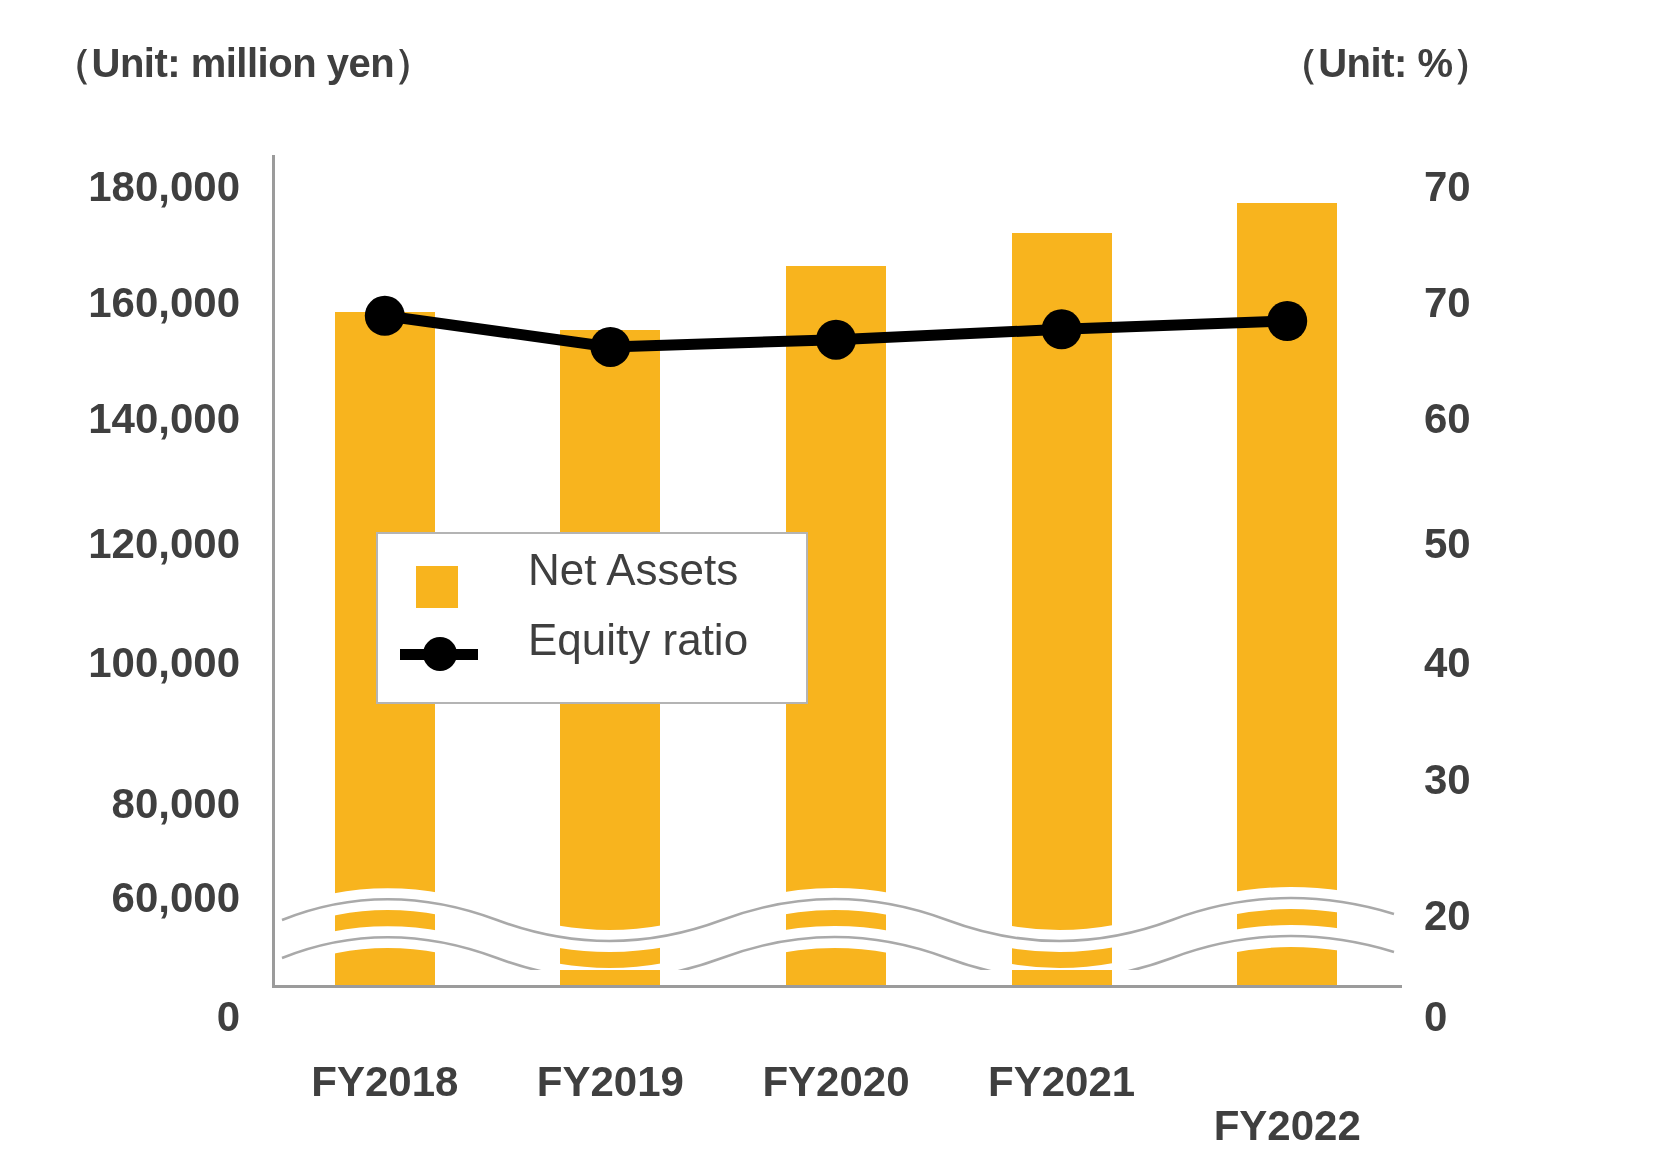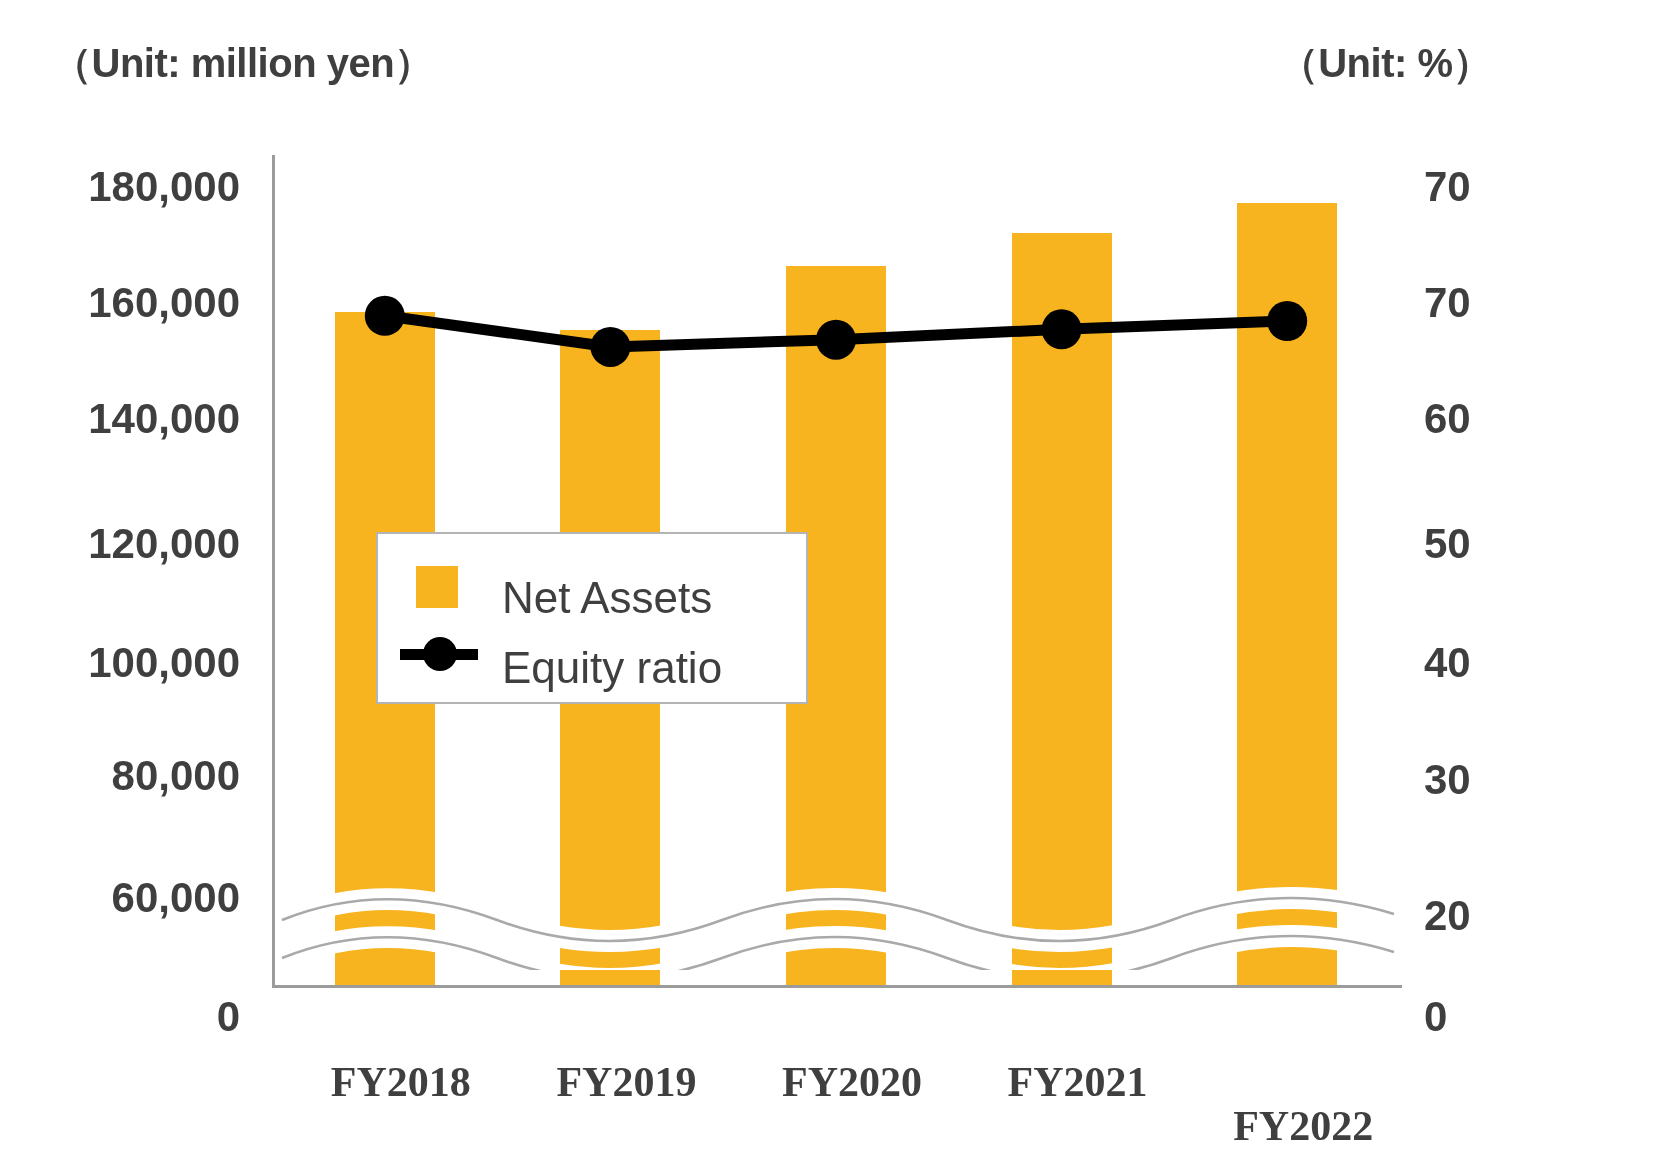--- a/index.html
+++ b/index.html
@@ -105,25 +105,24 @@
     top: 880px;
     width: 1130px;
     height: 90px;
     overflow: hidden;
     pointer-events: none;
   }
 
   
   #x-labels {
     position: absolute;
-    left: 288px;
+    left: 272px;
     top: 1058px;
     width: 1130px;
     height: 60px;
-    font-family: Liberation Serif, serif;
   }
   .x-label {
     position: absolute;
     top: 0;
     font-size: 42px;
     font-weight: bold;
     color: #3f3f3f;
     text-align: center;
     white-space: nowrap;
     transform: translateX(-50%);
@@ -139,21 +138,22 @@
     background: #ffffff;
     border: 2px solid #b4b4b4;
     box-sizing: border-box;
   }
   .legend-row {
     position: absolute;
     left: 0;
     width: 100%;
     height: 72px;
     display: flex;
-    align-items: flex-end;
+    align-items: flex-start;
+    gap: 26px;
   }
   #legend-row-bar  { top: 14px; }
   #legend-row-line { top: 84px; }
 
   .legend-key {
     width: 124px;
     height: 72px;
     position: relative;
     flex: none;
   }
@@ -196,21 +196,21 @@
 
   <div class="unit-caption" id="unit-left">（Unit: million yen）</div>
   <div class="unit-caption" id="unit-right">（Unit: %）</div>
 
   <div class="tick-col" id="left-axis-labels">
     <div class="tick" style="top:155px">180,000</div>
     <div class="tick" style="top:271px">160,000</div>
     <div class="tick" style="top:387px">140,000</div>
     <div class="tick" style="top:512px">120,000</div>
     <div class="tick" style="top:631px">100,000</div>
-    <div class="tick" style="top:744px">80,000</div>
+    <div class="tick" style="top:772px">80,000</div>
     <div class="tick" style="top:866px">60,000</div>
     <div class="tick" style="top:985px">0</div>
   </div>
 
   <div class="tick-col" id="right-axis-labels">
     <div class="tick" style="top:155px">70</div>
     <div class="tick" style="top:271px">70</div>
     <div class="tick" style="top:387px">60</div>
     <div class="tick" style="top:512px">50</div>
     <div class="tick" style="top:631px">40</div>

